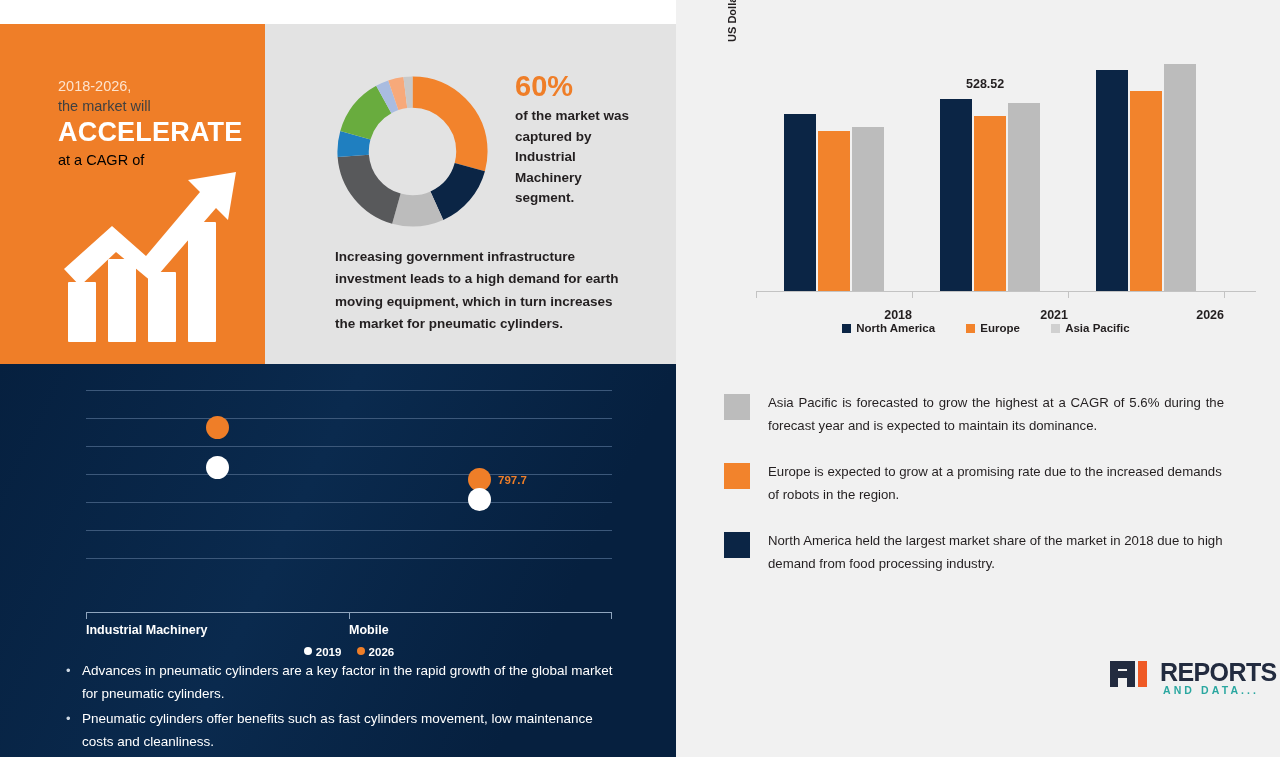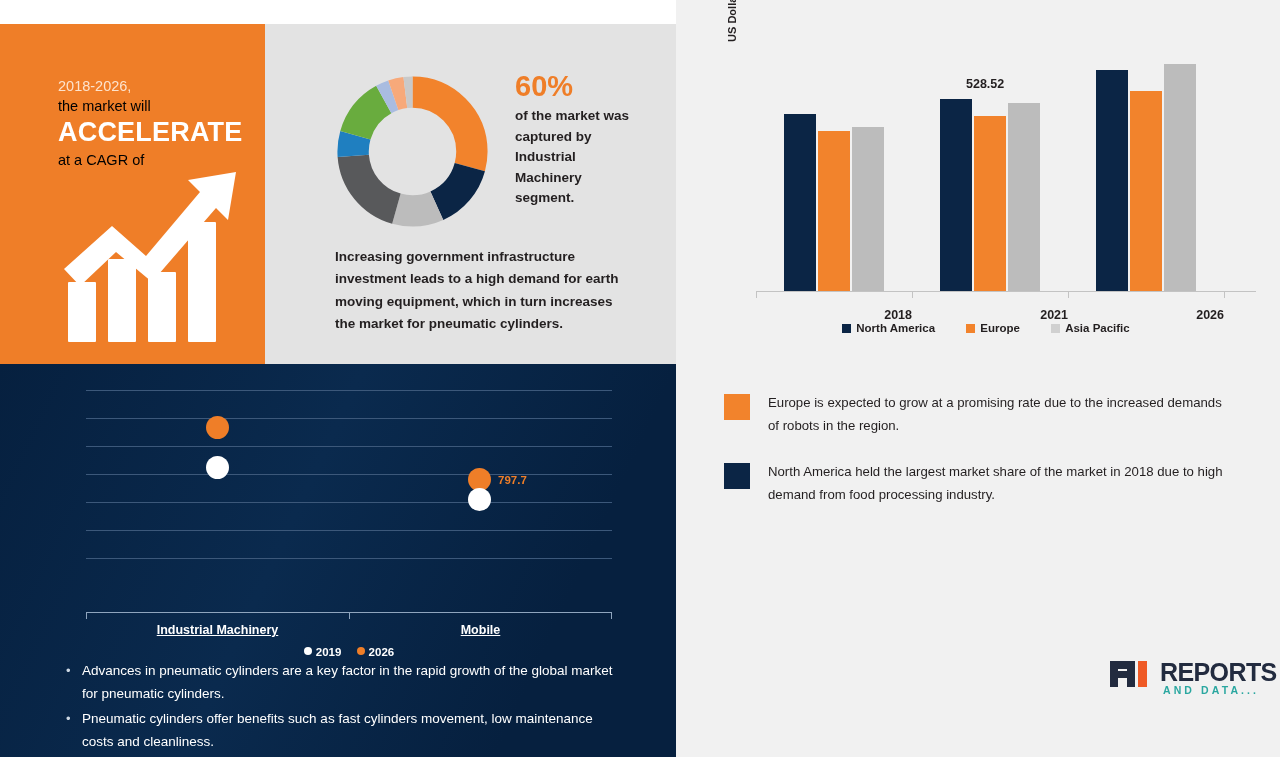--- a/index.html
+++ b/index.html
@@ -13,21 +13,21 @@
 
   
   .left-half{position:absolute;left:0;top:0;width:676px;height:757px;margin-top:24px;}
 
   .orange-panel{
     position:absolute;left:0;top:0;width:265px;height:340px;
     background:#ef7e28;
   }
   .op-text{position:absolute;left:58px;top:52px;color:#ffffff;}
   .op-l1{font-size:14.5px;line-height:20px;color:#fde3cd;}
-  .op-l2{font-size:14.5px;line-height:20px;color:#000000;}
+  .op-l2{font-size:14.5px;line-height:20px;color:#404040;}
   .op-accel{font-size:27px;font-weight:bold;letter-spacing:.2px;line-height:33px;color:#ffffff;}
   .op-l3{font-size:14.5px;line-height:22px;color:#000000;}
   .op-cagr{font-size:25px;font-weight:bold;line-height:28px;color:#ffffff;}
   .op-graphic{position:absolute;left:60px;top:140px;width:180px;height:185px;}
 
   .gray-panel{
     position:absolute;left:265px;top:0;width:411px;height:340px;
     background:#e3e3e3;
   }
   .donut-wrap{position:absolute;left:65px;top:45px;width:165px;height:165px;}
@@ -47,21 +47,21 @@
 
   
   .dotplot{position:absolute;left:86px;top:24px;width:526px;height:206px;}
   .gridline{position:absolute;left:0;width:526px;height:1px;background:#3c587a;}
   .dp-axis{position:absolute;left:0;top:224px;width:526px;height:1px;background:#8fa5be;}
   .dp-tick{position:absolute;width:1px;height:7px;background:#8fa5be;top:224px;}
   .dot{position:absolute;border-radius:50%;}
   .dot.white{background:#ffffff;width:23px;height:23px;}
   .dot.orange{background:#ef7e28;width:23px;height:23px;}
   .dp-value{position:absolute;font-size:11.5px;font-weight:bold;color:#ef7e28;text-align:right;}
-  .dp-catlabel{position:absolute;font-size:12.5px;font-weight:bold;color:#ffffff;text-align:center;text-decoration:underline;}
+  .dp-catlabel{position:absolute;font-size:12.5px;font-weight:bold;color:#ffffff;}
   .dp-legend{position:absolute;top:258px;left:0;width:526px;text-align:center;font-size:11.5px;font-weight:bold;color:#ffffff;}
   .dp-legend .sw{display:inline-block;width:8px;height:8px;border-radius:50%;vertical-align:1px;margin-right:4px;}
   .dp-legend .item{margin:0 6px;}
 
   .navy-bullets{
     position:absolute;left:66px;top:296px;width:560px;
     color:#ffffff;font-size:13.5px;line-height:22.5px;
   }
   .nb-row{display:flex;margin-bottom:3px;}
   .nb-dot{width:16px;flex:0 0 16px;color:#cdd8e4;font-size:13px;line-height:22.5px;}
@@ -242,20 +242,24 @@
 
       <div class="bc-legend">
         <span class="item"><span class="sw" style="background:#0b2545;"></span><span>North America</span></span>
         <span class="item"><span class="sw" style="background:#f2832c;"></span><span>Europe</span></span>
         <span class="item"><span class="sw" style="background:#d0d0d0;"></span><span>Asia Pacific</span></span>
       </div>
     </div>
 
     <div class="right-bullets">
       <div class="rb-row">
+        <div class="rb-sq" style="background:#bcbcbc;"></div>
+        <div class="rb-txt just">Asia Pacific is forecasted to grow the highest at a CAGR of 5.6% during the forecast year and is expected to maintain its dominance.</div>
+      </div>
+      <div class="rb-row">
         <div class="rb-sq" style="background:#f2832c;"></div>
         <div class="rb-txt">Europe is expected to grow at a promising rate due to the increased demands of robots in the region.</div>
       </div>
       <div class="rb-row">
         <div class="rb-sq" style="background:#0b2545;"></div>
         <div class="rb-txt">North America held the largest market share of the market in 2018 due to high demand from  food processing industry.</div>
       </div>
     </div>
   </div>
 

